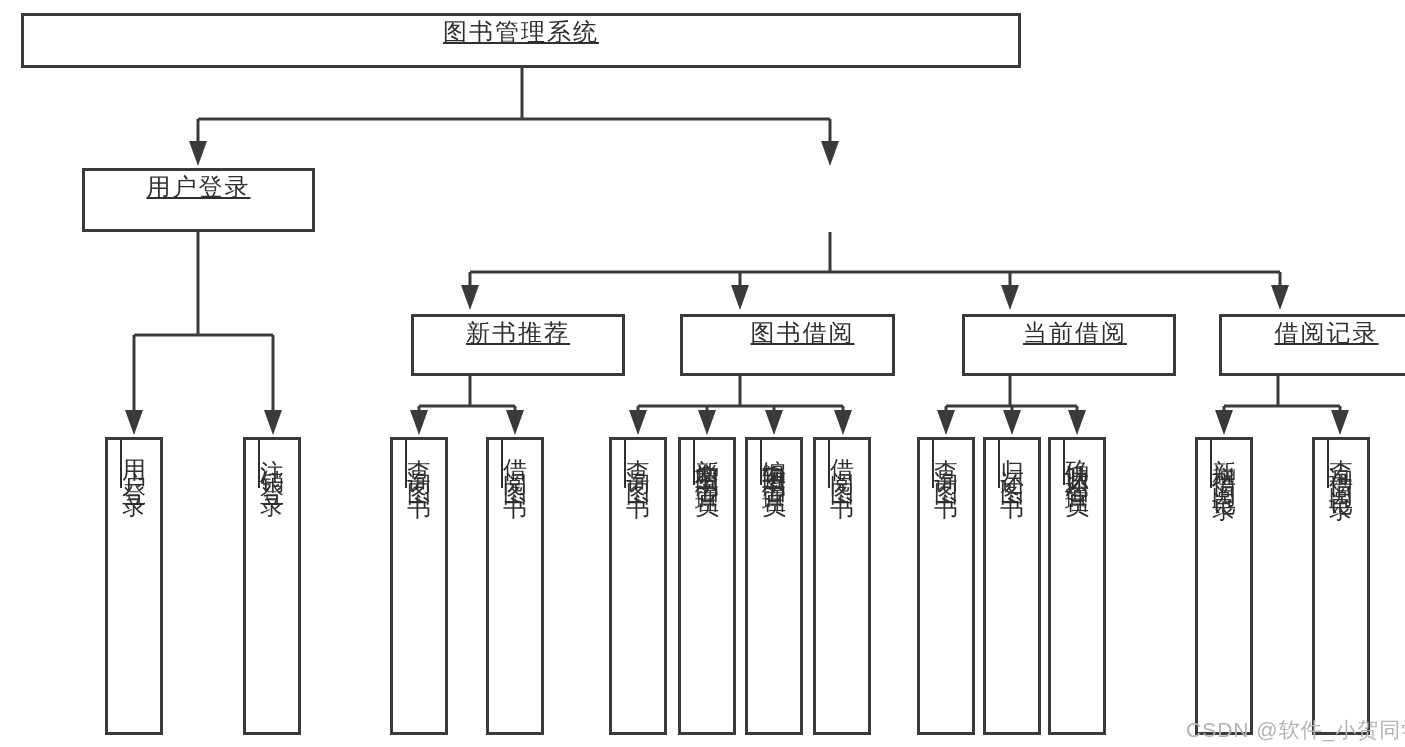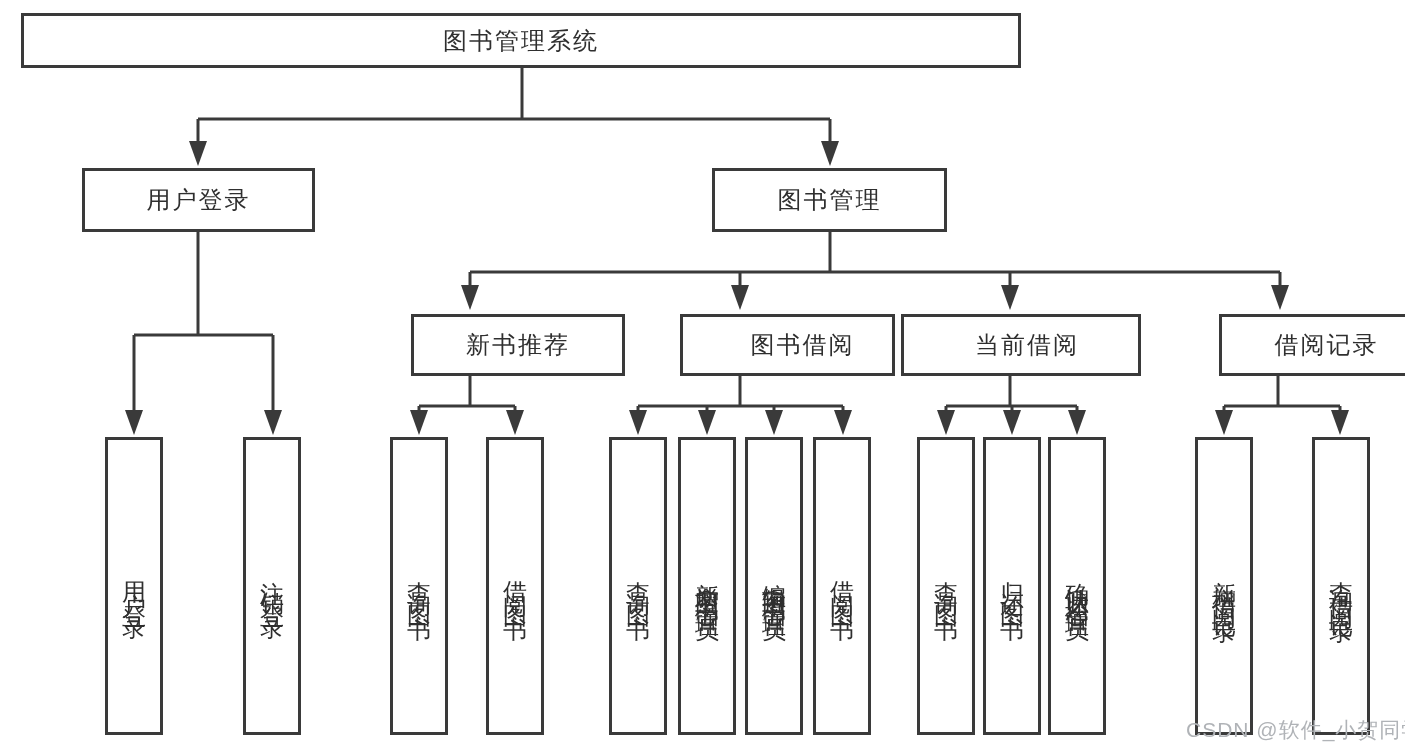--- a/index.html
+++ b/index.html
@@ -13,22 +13,22 @@
   .stage{
     position:relative;width:1405px;height:747px;background:var(--box-fill);
     overflow:hidden;
   }
   .wires{position:absolute;left:0;top:0;z-index:0;}
   .wires .lines{stroke:var(--line);stroke-width:3;fill:none;}
   .wires .heads{fill:var(--line);stroke:none;}
   .box{
     position:absolute;background:var(--box-fill);
     border:3px solid var(--line);
-    display:flex;align-items:center;justify-content:center;
-    z-index:1;color:var(--text);
+    display:flex;justify-content:center;
+    z-index:1;color:var(--text);text-decoration:underline;
   }
   .hlabel{font-size:24px;letter-spacing:2px;white-space:nowrap;}
   .root-box{left:21px;top:13px;width:1000px;height:55px;}
   .l2{top:168px;height:64px;}
   .l3{top:314px;height:62px;margin-left:48px;}
   .vbox{top:437px;height:298px;width:58px;}
   .vlabel{
     writing-mode:vertical-rl;text-orientation:mixed;
     font-size:24px;line-height:1;white-space:nowrap;
   }
@@ -110,31 +110,28 @@
     </g>
   </svg>
 
   <div class="box root-box">
     <span class="hlabel">图书管理系统</span>
   </div>
 
   <div class="box l2" style="left:82px;width:233px;">
     <span class="hlabel">用户登录</span>
   </div>
-  <div class="box l2" style="left:712px;width:235px;">
-    <span class="hlabel">图书管理</span>
-  </div>
 
   <div class="box l3" style="left:363px;width:214px;">
     <span class="hlabel">新书推荐</span>
   </div>
   <div class="box l3" style="left:632px;width:215px;padding-left:30px;">
     <span class="hlabel">图书借阅</span>
   </div>
-  <div class="box l3" style="left:853px;width:240px;padding-left:12px;">
+  <div class="box l3" style="left:914px;width:214px;padding-left:12px;">
     <span class="hlabel">当前借阅</span>
   </div>
   <div class="box l3" style="left:1171px;width:215px;">
     <span class="hlabel">借阅记录</span>
   </div>
 
   <div class="box vbox" style="left:105px;">
     <span class="vlabel ls4">用户登录</span>
   </div>
   <div class="box vbox" style="left:243px;">

